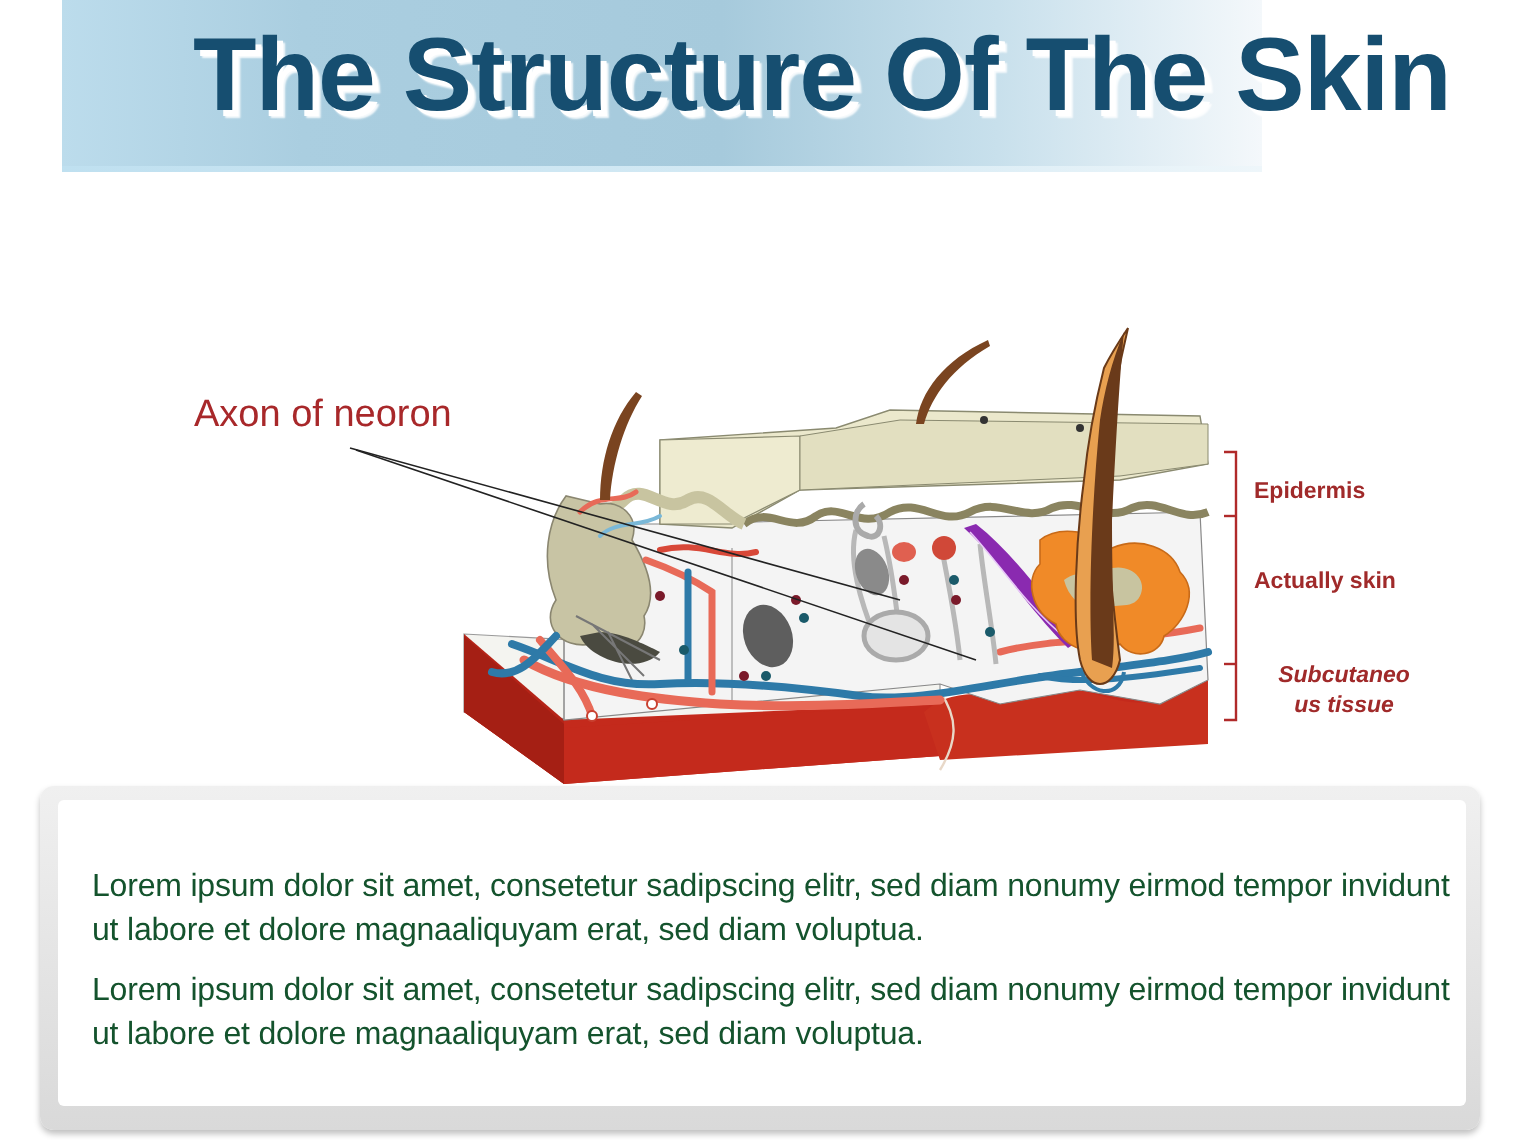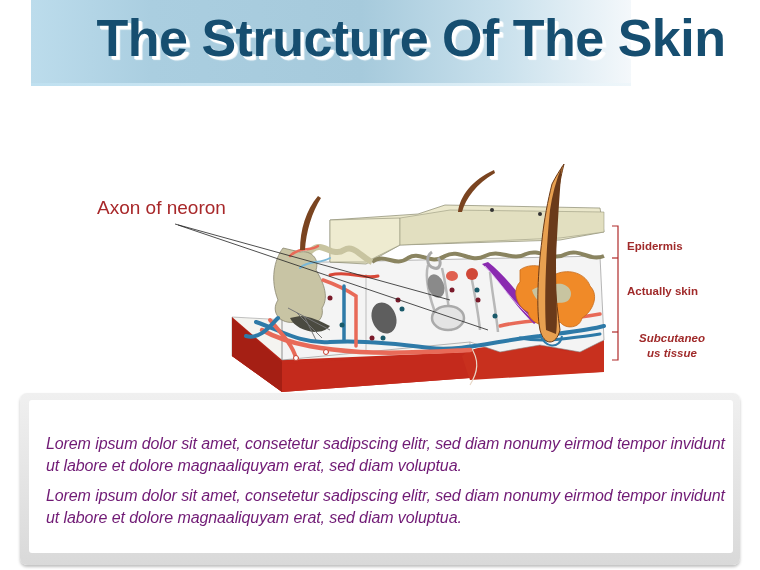--- a/index.html
+++ b/index.html
@@ -42,23 +42,22 @@
     border-radius: 7px;
     background: linear-gradient(180deg, #f0f0f0, #d9d9d9);
     box-shadow: 0 2px 3px rgba(0,0,0,0.25);
   }
   .text-box-inner {
     position: absolute; left: 9px; top: 7px; right: 7px; bottom: 12px;
     background: #ffffff; border-radius: 3px;
     padding: 33px 0 0 17px;
   }
   .para {
-    font-size: 16px; line-height: 22px; color: #701a75; margin-bottom: 8px;
+    font-size: 16px; line-height: 22px; color: #14532d; margin-bottom: 8px;
     letter-spacing: -0.1px;
-    font-style: italic;
   }
 </style>
 </head>
 <body>
 
 <div class="title-bar">
   <div class="title">The Structure Of The Skin</div>
 </div>
 
 <svg class="illus" viewBox="0 0 760 400" xmlns="http://www.w3.org/2000/svg">

